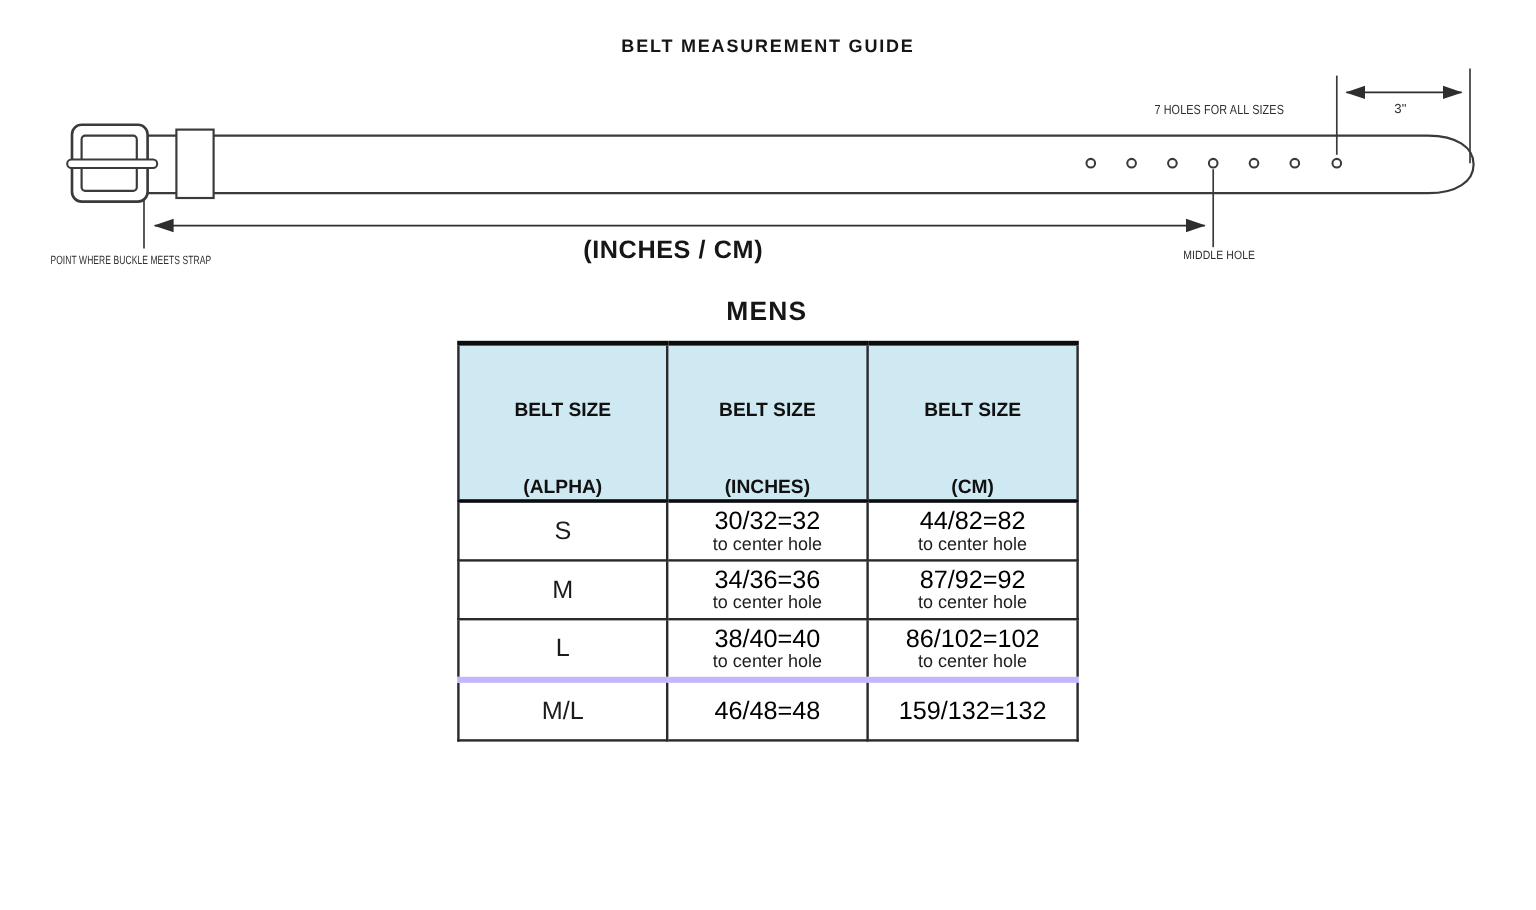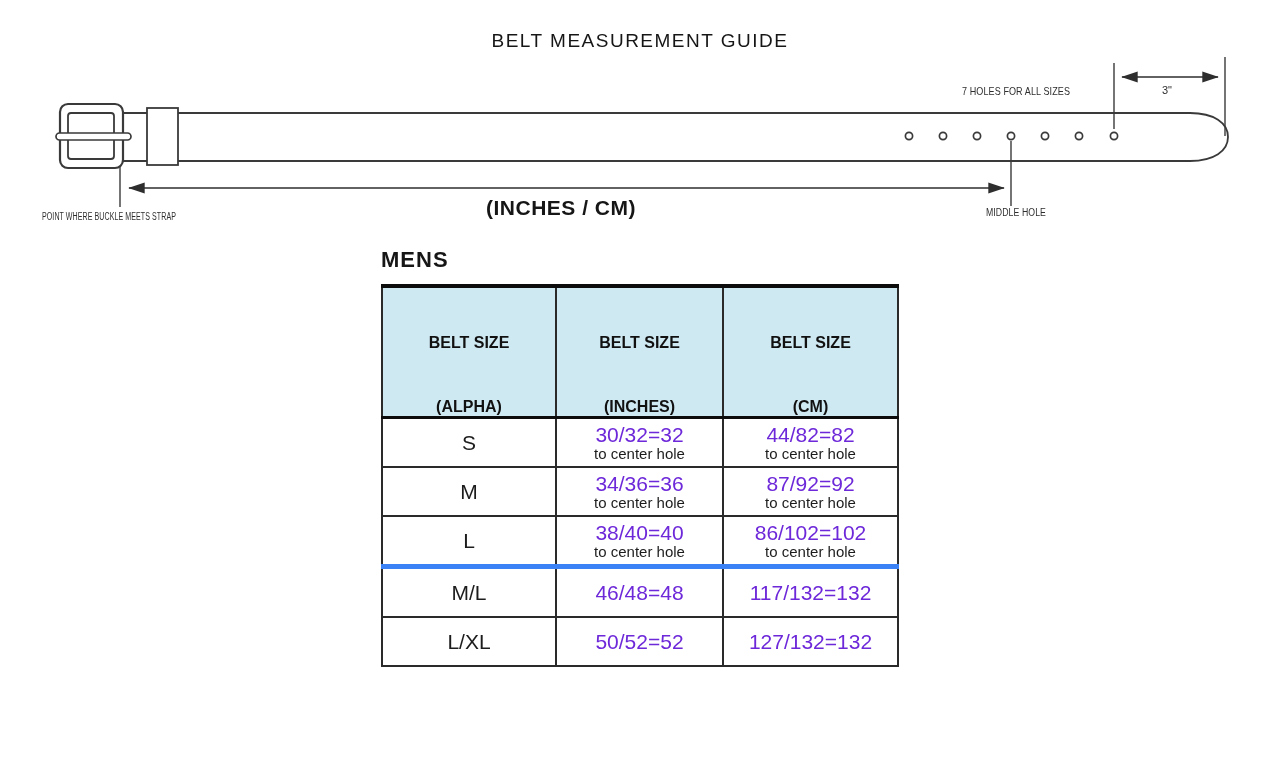--- a/index.html
+++ b/index.html
@@ -1,43 +1,43 @@
 <!DOCTYPE html>
 <html style="--hdr: #cfe9f2;"><head>
 <meta charset="utf-8">
 <style>
   html,body{margin:0;padding:0;background:#ffffff;}
   body{width:1280px;height:758px;position:relative;overflow:hidden;
        font-family:"Liberation Sans", sans-serif;color:#1c1c1c;}
   .stage{position:absolute;inset:0;}
 
   .page-title{position:absolute;top:30px;left:0;width:100%;text-align:center;
-    font-size:19px;font-weight:normal;letter-spacing:1.5px;color:#161616;}
+    font-size:15px;font-weight:bold;letter-spacing:1.5px;color:#161616;}
 
   svg.diagram{position:absolute;top:0;left:0;}
   svg text{fill:#2e2e2e;font-family:"Liberation Sans", sans-serif;}
   .dim-label{font-size:21px;font-weight:bold;fill:#161616;letter-spacing:0.5px;}
   .small-label{font-size:10px;letter-spacing:0.1px;}
   .note-label{font-size:11px;letter-spacing:0.1px;}
 
-  .section-title{position:absolute;left:381px;top:247px;width:516px;text-align:left;
+  .section-title{position:absolute;left:381px;top:247px;width:516px;text-align:center;
     font-size:22px;font-weight:bold;letter-spacing:1px;color:#161616;}
 
   table.size-table{position:absolute;left:381px;top:284px;width:516px;
     border-collapse:collapse;table-layout:fixed;}
   table.size-table th, table.size-table td{
     border:2px solid #2a2a2a;text-align:center;vertical-align:middle;padding:0;}
   table.size-table th{
     height:44px;background:var(--hdr,#cfe9f2);
     border-top:4px solid #0c0c0c;border-bottom:3px solid #0c0c0c;
     font-size:16px;font-weight:bold;color:#111;}
   table.size-table td{height:47px;background:#ffffff;}
-  tr.divider td{border-top:5px solid #3b82f6;}
+  tr.divider td{border-top:5px solid #c4b5fd;}
   .hl{line-height:18px;margin-top:46px;}
-  .val{font-size:21px;line-height:22px;color:#6d28d9;}
+  .val{font-size:21px;line-height:22px;color:#000000;}
   .alpha{font-size:21px;color:#1c1c1c;}
   .note{font-size:15px;line-height:16px;color:#1c1c1c;}
   .note:empty{display:none;}
 </style>
 </head>
 <body>
 
 <div class="stage">
 
   <div class="page-title">BELT MEASUREMENT GUIDE</div>
@@ -150,29 +150,18 @@
           </td>
       </tr>
       <tr class="divider">
         <td>
             <div class="alpha">M/L</div>
           </td>
         <td>
             <div class="val">46/48=48</div>
           </td>
         <td>
-            <div class="val">117/132=132</div>
-          </td>
-      </tr>
-      <tr>
-        <td>
-            <div class="alpha">L/XL</div>
-          </td>
-        <td>
-            <div class="val">50/52=52</div>
-          </td>
-        <td>
-            <div class="val">127/132=132</div>
+            <div class="val">159/132=132</div>
           </td>
       </tr>
     </tbody>
   </table>
 </div>
 
 </body></html>

